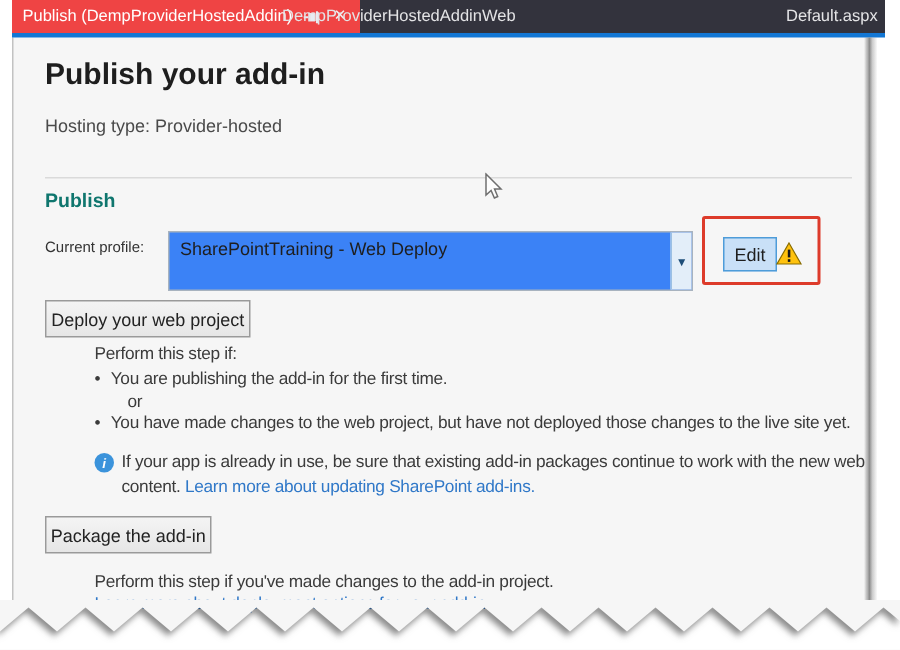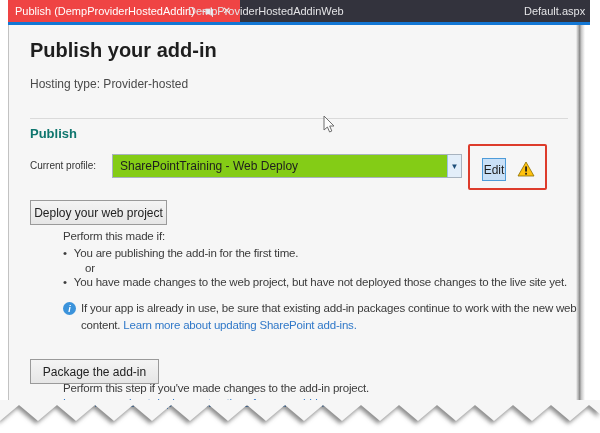--- a/index.html
+++ b/index.html
@@ -16,30 +16,30 @@
   .close-glyph{font-size:10px;color:#F2F2F2;line-height:12px;}
 
   
   .content{position:absolute;left:8px;top:25px;width:569px;height:378px;background:#F6F6F6;border-left:1px solid #C2C2C2;z-index:1;}
   .abs{position:absolute;white-space:nowrap;}
   .page-title{left:21px;top:14px;font-size:20px;font-weight:bold;color:#1E1E1E;}
   .hosting{left:21px;top:52px;font-size:12px;color:#4A4A4A;}
   .divider{left:21px;top:93px;width:538px;height:0;border-top:1px solid #DADADA;}
   .section-title{left:21px;top:101px;font-size:13px;font-weight:bold;color:#0f766e;}
   .profile-label{left:21px;top:135px;font-size:10px;color:#333;}
-  .combo{left:103px;top:129px;width:350px;height:24px;background:#84cc16;border:1px solid #A8B3BF;box-sizing:border-box;display:flex;align-items:stretch;cursor:default;}
+  .combo{left:103px;top:129px;width:350px;height:40px;background:#3b82f6;border:1px solid #A8B3BF;box-sizing:border-box;display:flex;align-items:stretch;cursor:default;}
   .combo-value{flex:1;font-size:12px;color:#1E1E1E;line-height:22px;padding-left:7px;overflow:hidden;}
   .combo-arrow{width:13px;display:flex;align-items:center;justify-content:center;font-size:8px;color:#1E4E79;background:#E3EEF9;border-left:1px solid #9CC0E3;}
-  .edit-btn{position:absolute;left:473px;top:133px;width:24px;height:23px;background:#C9E0F7;border:1px solid #4E9CD9;font-family:"Liberation Sans",sans-serif;font-size:12px;color:#1E1E1E;padding:0;cursor:pointer;}
+  .edit-btn{position:absolute;left:473px;top:133px;width:36px;height:23px;background:#C9E0F7;border:1px solid #4E9CD9;font-family:"Liberation Sans",sans-serif;font-size:12px;color:#1E1E1E;padding:0;cursor:pointer;}
   .warn-icon{left:508px;top:136px;width:18px;height:16px;}
   .red-rect{left:459px;top:119px;width:75px;height:42px;border:2px solid #DD3B2B;border-radius:2px;z-index:6;}
 
   .btn{position:absolute;background:linear-gradient(#F4F4F4,#E6E6E6);border:1px solid #9A9A9A;font-family:"Liberation Sans",sans-serif;font-size:12px;color:#222;padding:0;cursor:pointer;}
   .deploy-btn{left:21px;top:175px;width:137px;height:25px;}
-  .package-btn{left:21px;top:334px;width:129px;height:25px;}
+  .package-btn{left:21px;top:319px;width:111px;height:25px;}
 
   .step{font-size:11.5px;letter-spacing:-0.2px;color:#3B3B3B;}
   .intro{left:54px;top:205px;}
   .bullet{display:flex;gap:7px;}
   .bullet-1{left:54px;top:222px;}
   .or-line{left:76px;top:237px;}
   .bullet-2{left:54px;top:251px;}
   .info-icon{left:54px;top:277px;width:13px;height:13px;border-radius:50%;background:#3B93DB;color:#fff;font-size:9px;font-weight:bold;display:flex;align-items:center;justify-content:center;font-style:italic;}
   .note{left:72px;top:275px;font-size:11.5px;letter-spacing:-0.2px;color:#3B3B3B;line-height:17px;}
   .link{color:#3078C8;text-decoration:none;cursor:pointer;}
@@ -91,21 +91,21 @@
     <span class="abs warn-icon">
       <svg width="18" height="16" viewBox="0 0 18 16">
         <path d="M9 1 L17 15 H1 Z" fill="#FFC20E" stroke="#8A6D00" stroke-width="0.8"></path>
         <rect x="8.2" y="5.4" width="1.7" height="5.2" fill="#1a1a1a"></rect>
         <rect x="8.2" y="11.8" width="1.7" height="1.8" fill="#1a1a1a"></rect>
       </svg>
     </span>
     <div class="abs red-rect"></div>
 
     <button class="btn deploy-btn">Deploy your web project</button>
-    <div class="abs step intro">Perform this made if:</div>
+    <div class="abs step intro">Perform this step if:</div>
     <div class="abs step bullet bullet-1">
       <span>•</span>
       <span>You are publishing the add-in for the first time.</span>
     </div>
     <div class="abs step or-line">or</div>
     <div class="abs step bullet bullet-2">
       <span>•</span>
       <span>You have made changes to the web project, but have not deployed those changes to the live site yet.</span>
     </div>
 

